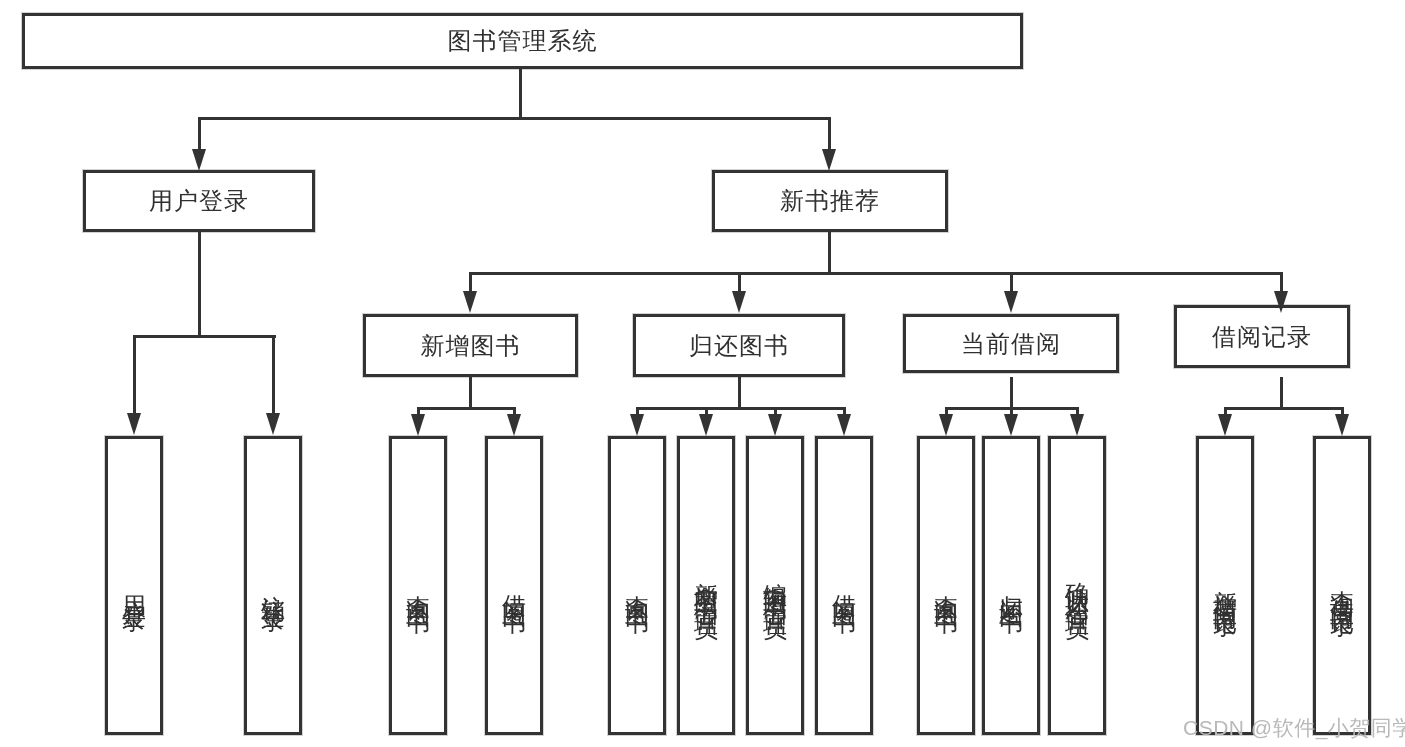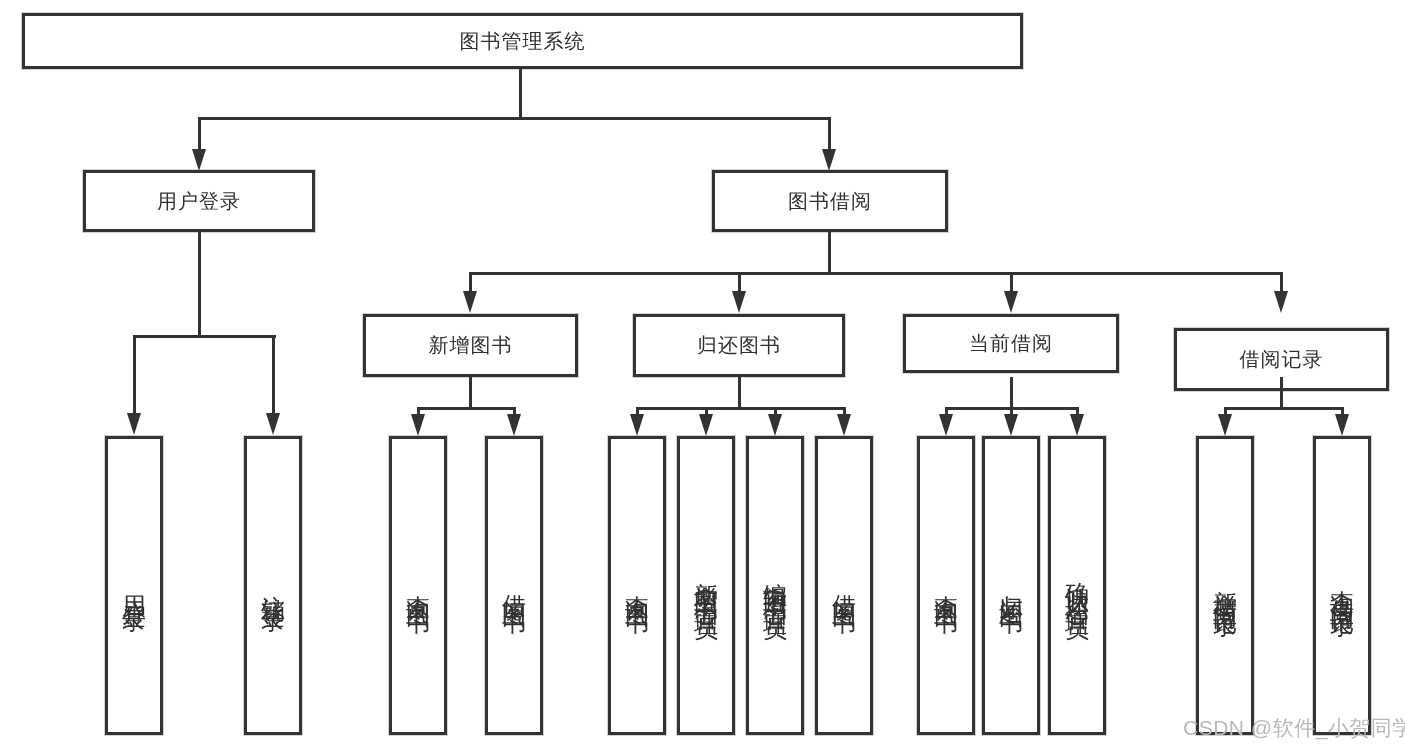--- a/index.html
+++ b/index.html
@@ -12,21 +12,21 @@
   }
   .box{
     position:absolute;
     box-sizing:border-box;
     background:#ffffff;
     border:3px solid #333333;
     box-shadow:0 0 0 1px rgba(130,130,130,0.35);
     display:flex;align-items:center;justify-content:center;
     color:#303030;
   }
-  .hbox{font-size:20px;letter-spacing:1px;white-space:nowrap;align-items:center;}
+  .hbox{font-size:24px;letter-spacing:1px;white-space:nowrap;align-items:center;}
   .vbox{
     writing-mode:vertical-rl;
     text-orientation:mixed;
     font-size:24px;
     letter-spacing:5px;
     line-height:1;
   }
   .vline{position:absolute;width:3px;background:#333333;}
   .hline{position:absolute;height:3px;background:#333333;}
   .arrow{
@@ -52,36 +52,36 @@
 
   <div class="box hbox" style="left:22px;top:13px;width:1001px;height:56px">
     <span>图书管理系统</span>
   </div>
 
   <div class="box hbox" style="left:83px;top:170px;width:232px;height:62px">
     <span>用户登录</span>
   </div>
 
   <div class="box hbox" style="left:712px;top:170px;width:236px;height:62px">
-    <span>图书借阅</span>
+    <span>新书推荐</span>
   </div>
 
   <div class="box hbox" style="left:363px;top:314px;width:215px;height:63px">
     <span>新增图书</span>
   </div>
 
   <div class="box hbox" style="left:633px;top:314px;width:212px;height:63px">
     <span>归还图书</span>
   </div>
 
   <div class="box hbox" style="left:903px;top:314px;width:216px;height:59px">
     <span>当前借阅</span>
   </div>
 
-  <div class="box hbox" style="left:1174px;top:328px;width:215px;height:63px">
+  <div class="box hbox" style="left:1174px;top:305px;width:176px;height:63px">
     <span>借阅记录</span>
   </div>
 
   <div class="box vbox" style="left:105px;top:436px;width:58px;height:299px">
     <span>用户登录</span>
   </div>
   <div class="box vbox" style="left:244px;top:436px;width:58px;height:299px">
     <span>注销登录</span>
   </div>
 

